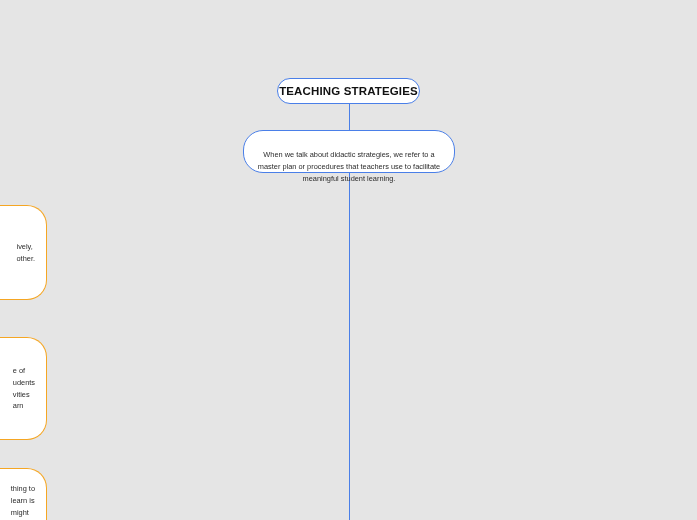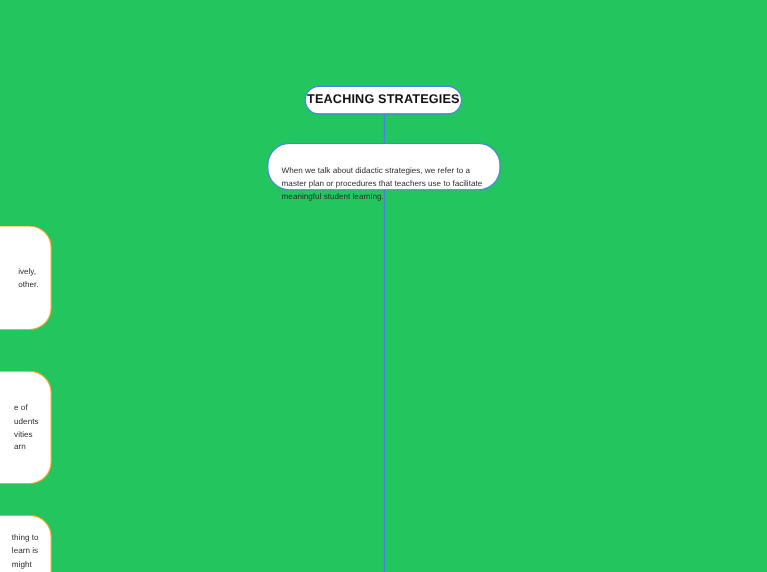--- a/index.html
+++ b/index.html
@@ -10,21 +10,21 @@
   }
   body {
     font-family: "Liberation Sans", sans-serif;
     -webkit-font-smoothing: antialiased;
   }
 
   #canvas {
     position: relative;
     width: 697px;
     height: 520px;
-    background: #22c55e;
+    background: #e5e5e5;
     overflow: hidden;
   }
 
   
   .connector-v {
     position: absolute;
     width: 1px;
     background: #4a7fe8;
   }
 
@@ -68,20 +68,21 @@
     background: #ffffff;
     display: flex;
     align-items: center;
     justify-content: center;
     padding: 0 12px;
   }
 
   .node-desc .desc-text {
     font-size: 7.4px;
     line-height: 1.62;
+    text-align: center;
     color: #2b2b2b;
     margin-top: 31px;
   }
 
   
   .node-branch {
     position: absolute;
     box-sizing: border-box;
     background: #ffffff;
     border: 1.4px solid #f5a623;

